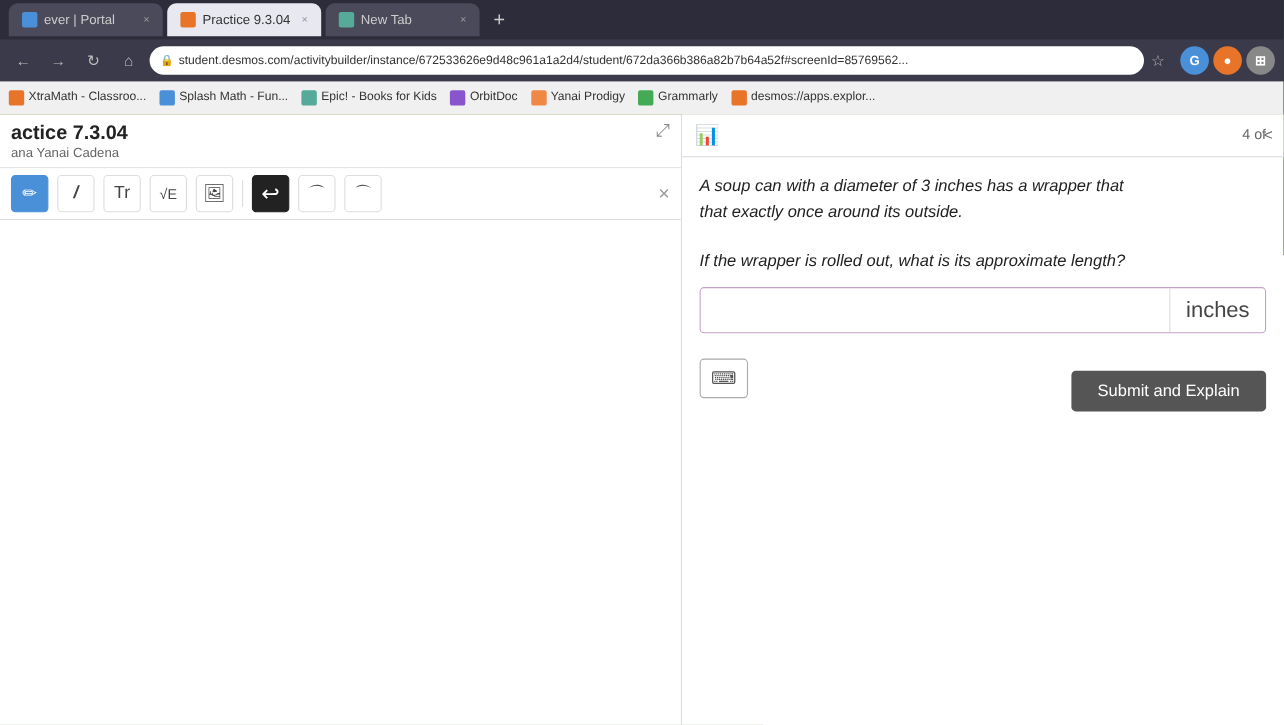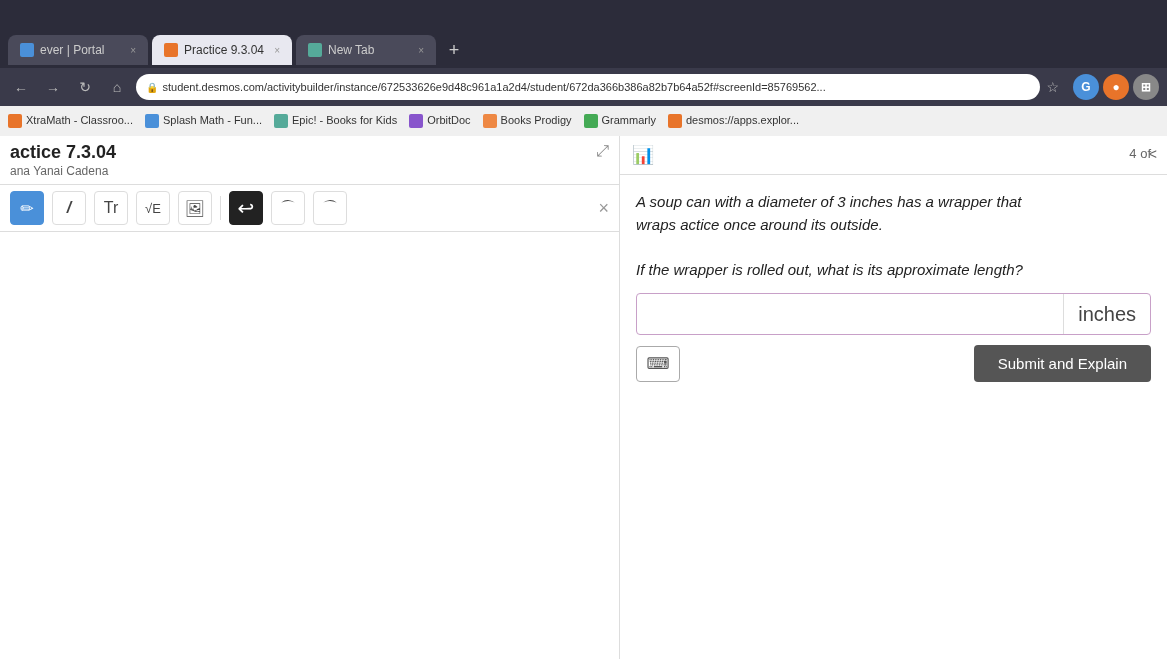--- a/index.html
+++ b/index.html
@@ -2,21 +2,20 @@
 <html><head>
   <meta charset="utf-8">
   <style>
     * { box-sizing: border-box; margin: 0; padding: 0; }
     body { font-family: Arial, sans-serif; background: #2c2c3a; width: 1167px; height: 659px; overflow: hidden; }
 
     
     .browser-chrome {
       background: #3a3a4a;
       padding: 0;
-      margin-top: 32px;
     }
 
     .tab-bar {
       display: flex;
       align-items: center;
       background: #2c2c3a;
       height: 36px;
       padding: 0 8px;
       gap: 4px;
     }
@@ -363,20 +362,21 @@
 
     .submit-btn {
       background: #555;
       color: #fff;
       border: none;
       border-radius: 4px;
       padding: 10px 24px;
       font-size: 15px;
       cursor: pointer;
       margin-left: auto;
+      margin-top: 24px;
     }
 
     
     .expand-btn {
       position: absolute;
       top: 6px;
       right: 10px;
       font-size: 16px;
       color: #888;
       cursor: pointer;
@@ -444,21 +444,21 @@
     <div class="bookmark-item">
       <div class="bookmark-icon epic"></div>
       <span>Epic! - Books for Kids</span>
     </div>
     <div class="bookmark-item">
       <div class="bookmark-icon orbit"></div>
       <span>OrbitDoc</span>
     </div>
     <div class="bookmark-item">
       <div class="bookmark-icon prodigy"></div>
-      <span>Books Prodigy</span>
+      <span>Yanai Prodigy</span>
     </div>
     <div class="bookmark-item">
       <div class="bookmark-icon gram"></div>
       <span>Grammarly</span>
     </div>
     <div class="bookmark-item">
       <div class="bookmark-icon apps"></div>
       <span>desmos://apps.explor...</span>
     </div>
   </div>
@@ -516,21 +516,21 @@
   <div class="right-panel">
 
     <div class="right-panel-header">
       <span class="graph-icon">📊</span>
       <span class="nav-arrow">&lt;</span>
       <span style="position:absolute; right:16px; top:10px; font-size:13px; color:#666;">4 of</span>
     </div>
 
     <div class="problem-text">
       <span>A soup can with a diameter of 3 inches has a wrapper that</span><br>
-      <span>wraps actice once around its outside.</span>
+      <span>that exactly once around its outside.</span>
       <br><br>
       <span>If the wrapper is rolled out, what is its approximate length?</span>
     </div>
 
     <div class="answer-section">
       <div class="input-row">
         <input class="answer-input" type="text" placeholder="" style="">
         <div class="unit-label">inches</div>
       </div>
 

